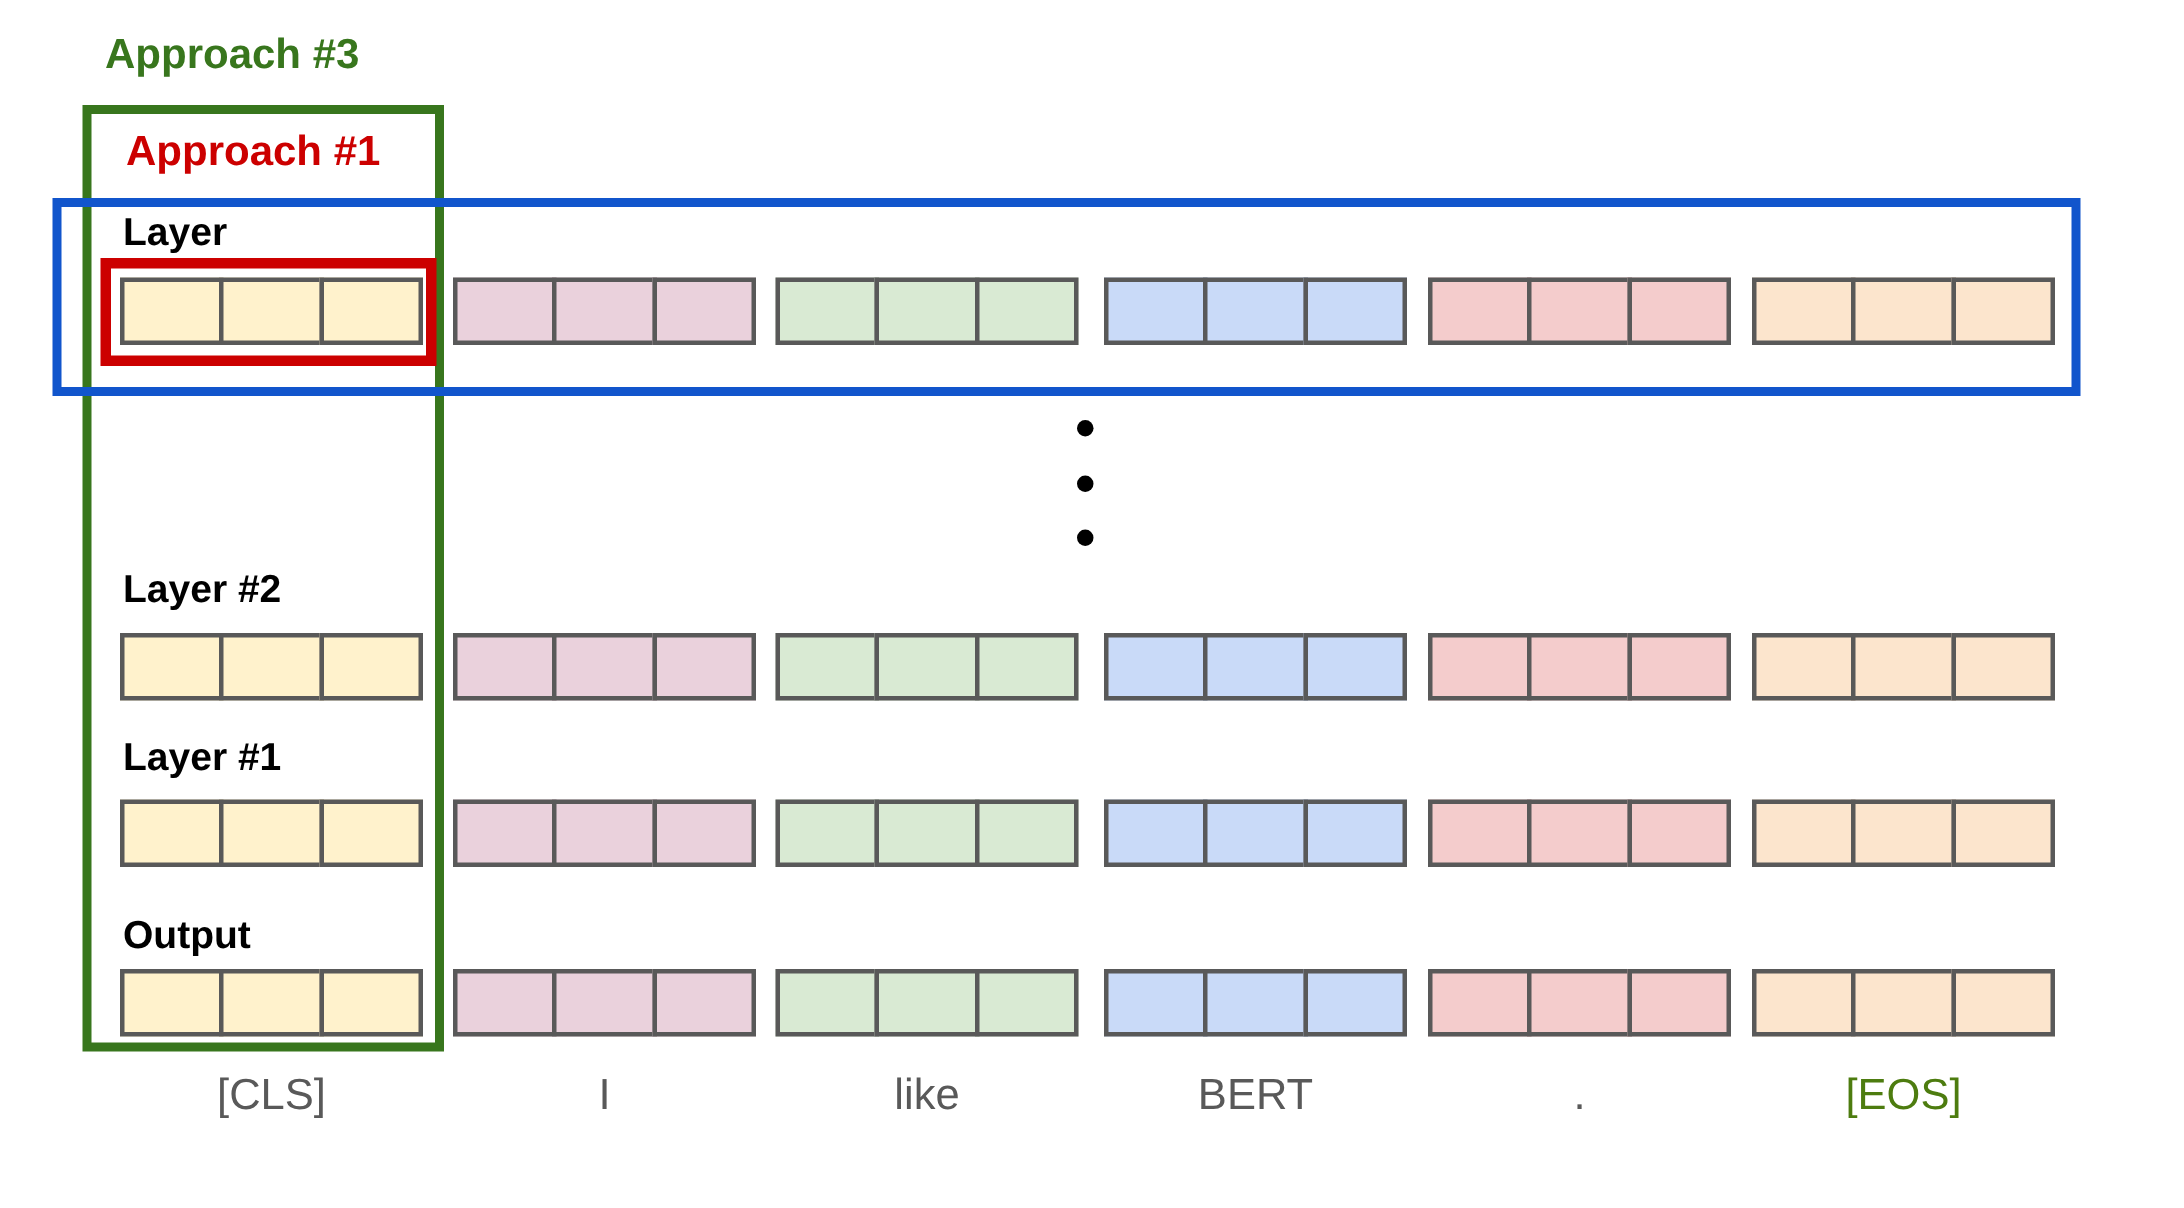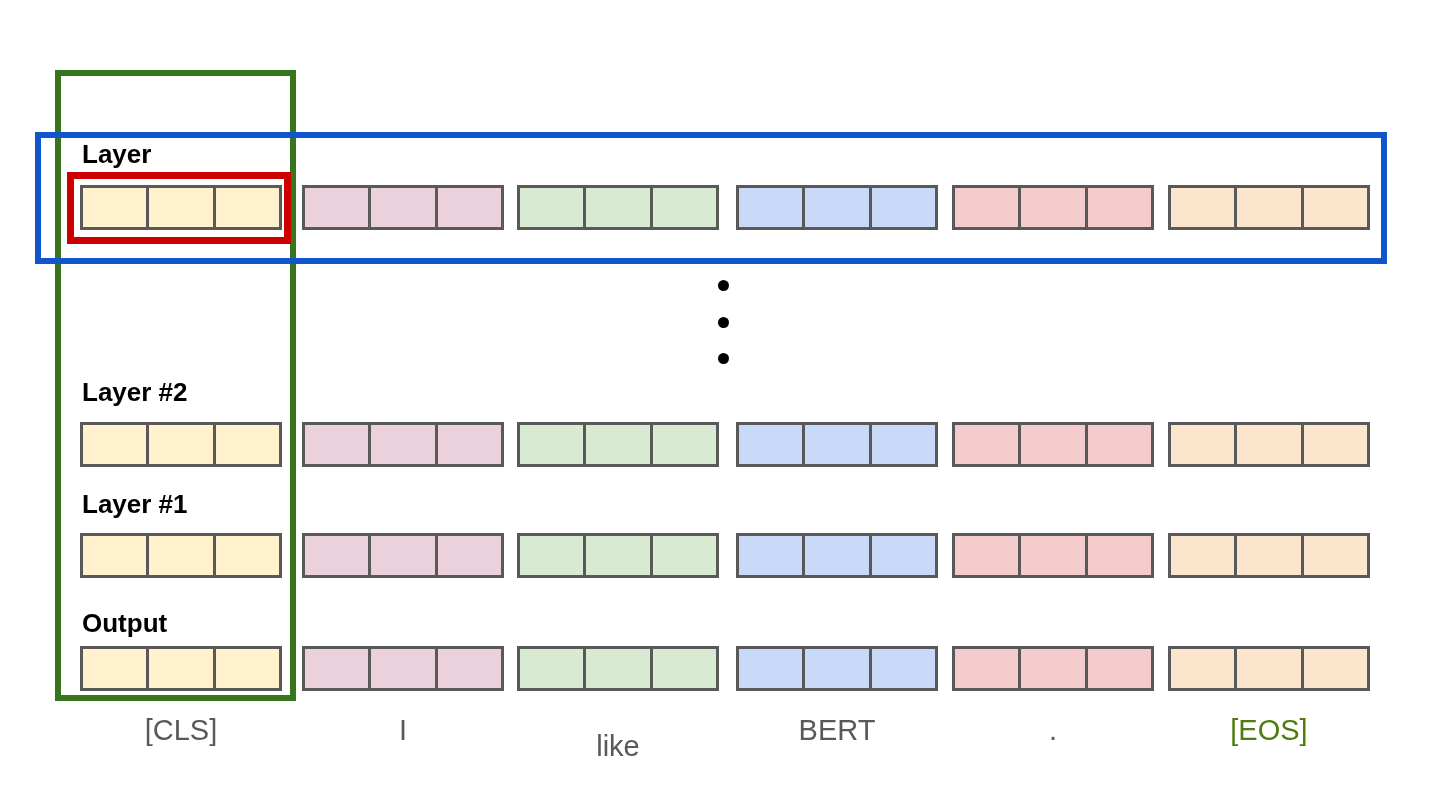--- a/index.html
+++ b/index.html
@@ -74,20 +74,22 @@
 </style>
 </head>
 <body>
 
 <div class="canvas">
 
   <div class="frame green"></div>
   <div class="frame blue"></div>
   <div class="frame red"></div>
 
+  <div class="approach-label" id="lbl-a3" style="color: rgb(56, 118, 29);">Approach #3</div>
+  <div class="approach-label" id="lbl-a1" style="color: rgb(204, 0, 0);">Approach #1</div>
 
   <div id="rows-container">
       <div class="row-label" style="top: 139px;">Layer</div>
       <div class="vector-block" style="left: 80px; top: 185px;">
         <div class="vector-cell" style="background: rgb(255, 242, 204); border-color: rgb(89, 89, 89);"></div>
         <div class="vector-cell" style="background: rgb(255, 242, 204); border-color: rgb(89, 89, 89);"></div>
         <div class="vector-cell" style="background: rgb(255, 242, 204); border-color: rgb(89, 89, 89);"></div>
       </div>
       <div class="vector-block" style="left: 302px; top: 185px;">
         <div class="vector-cell" style="background: rgb(234, 209, 220); border-color: rgb(89, 89, 89);"></div>
@@ -209,19 +211,19 @@
       </div>
     </div>
   <div id="dots-container">
       <div class="dot" style="top: 280px;"></div>
       <div class="dot" style="top: 317px;"></div>
       <div class="dot" style="top: 353px;"></div>
     </div>
   <div id="tokens-container">
       <div class="token-label" style="left: 80px; color: rgb(89, 89, 89);">[CLS]</div>
       <div class="token-label" style="left: 302px; color: rgb(89, 89, 89);">I</div>
-      <div class="token-label" style="left: 517px; color: rgb(89, 89, 89); margin-top: 16px;">like</div>
+      <div class="token-label" style="left: 517px; color: rgb(89, 89, 89);">like</div>
       <div class="token-label" style="left: 736px; color: rgb(89, 89, 89);">BERT</div>
       <div class="token-label" style="left: 952px; color: rgb(89, 89, 89);">.</div>
       <div class="token-label" style="left: 1168px; color: #4d7c0f;">[EOS]</div>
     </div>
 
 </div>
 
 </body></html>

